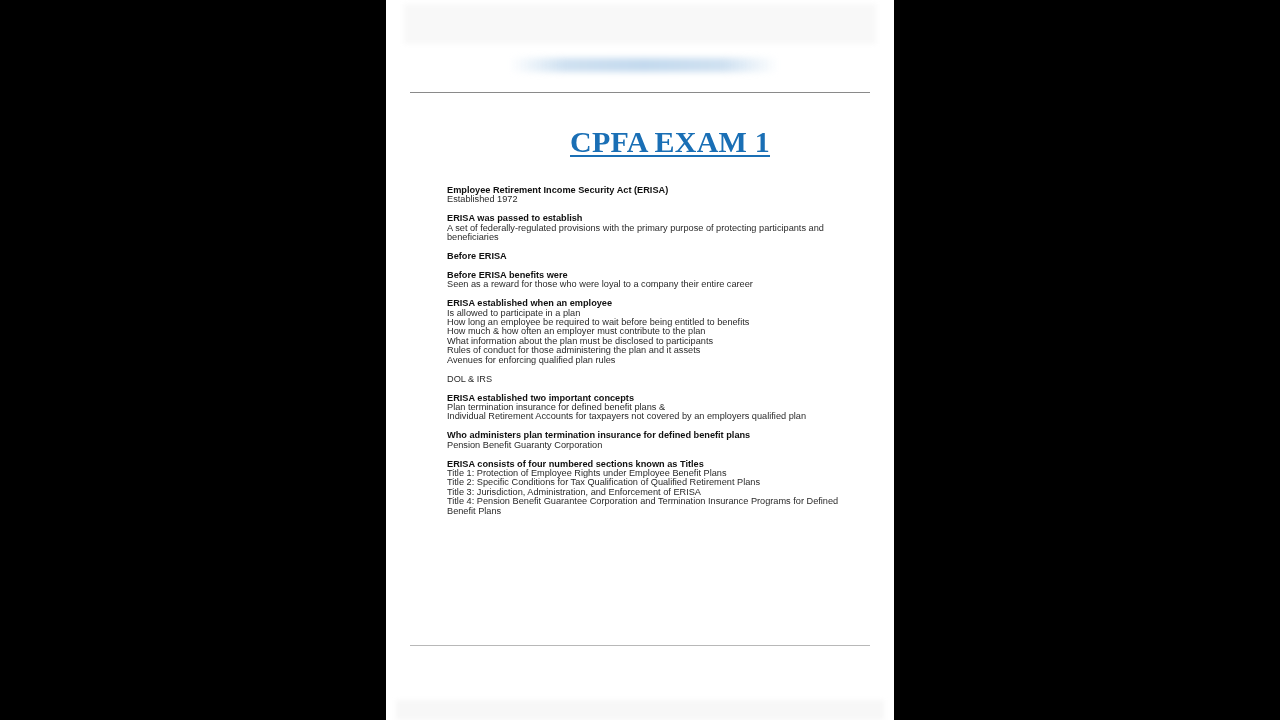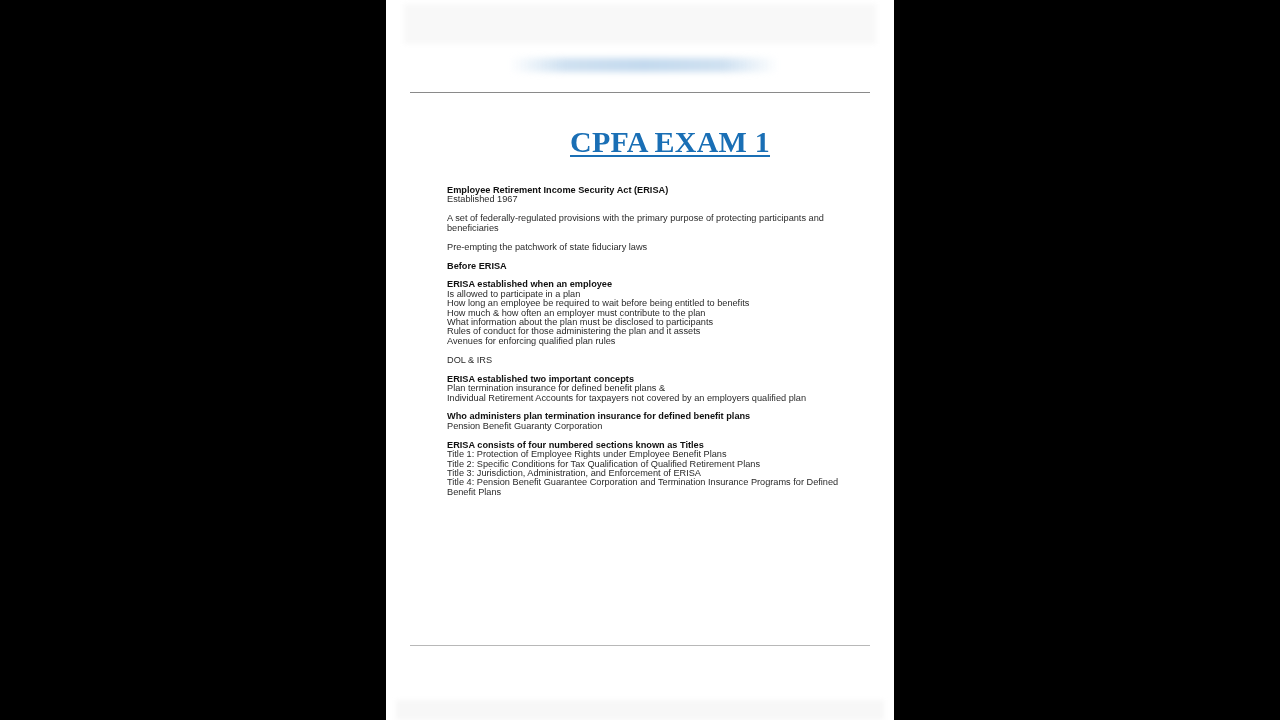--- a/index.html
+++ b/index.html
@@ -99,30 +99,34 @@
 <div class="page">
   <div class="header-band"></div>
   <div class="blurred-banner"></div>
   <div class="rule top"></div>
 
   <div class="title">CPFA EXAM 1</div>
 
   <div class="content">
     <div class="qa">
       <div class="q">Employee Retirement Income Security Act (ERISA)</div>
-      <div class="a">Established 1967</div>
+      <div class="a">Established 1972</div>
     </div>
     <div class="qa">
+      <div class="q">ERISA was passed to establish</div>
       <div class="a">A set of federally-regulated provisions with the primary purpose of protecting participants and beneficiaries</div>
     </div>
     <div class="qa">
-      <div class="a">Pre-empting the patchwork of state fiduciary laws</div>
     </div>
     <div class="qa">
       <div class="q">Before ERISA</div>
+    </div>
+    <div class="qa">
+      <div class="q">Before ERISA benefits were</div>
+      <div class="a">Seen as a reward for those who were loyal to a company their entire career</div>
     </div>
     <div class="qa">
       <div class="q">ERISA established when an employee</div>
       <div class="a">Is allowed to participate in a plan</div>
       <div class="a">How long an employee be required to wait before being entitled to benefits</div>
       <div class="a">How much &amp; how often an employer must contribute to the plan</div>
       <div class="a">What information about the plan must be disclosed to participants</div>
       <div class="a">Rules of conduct for those administering the plan and it assets</div>
       <div class="a">Avenues for enforcing qualified plan rules</div>
     </div>

